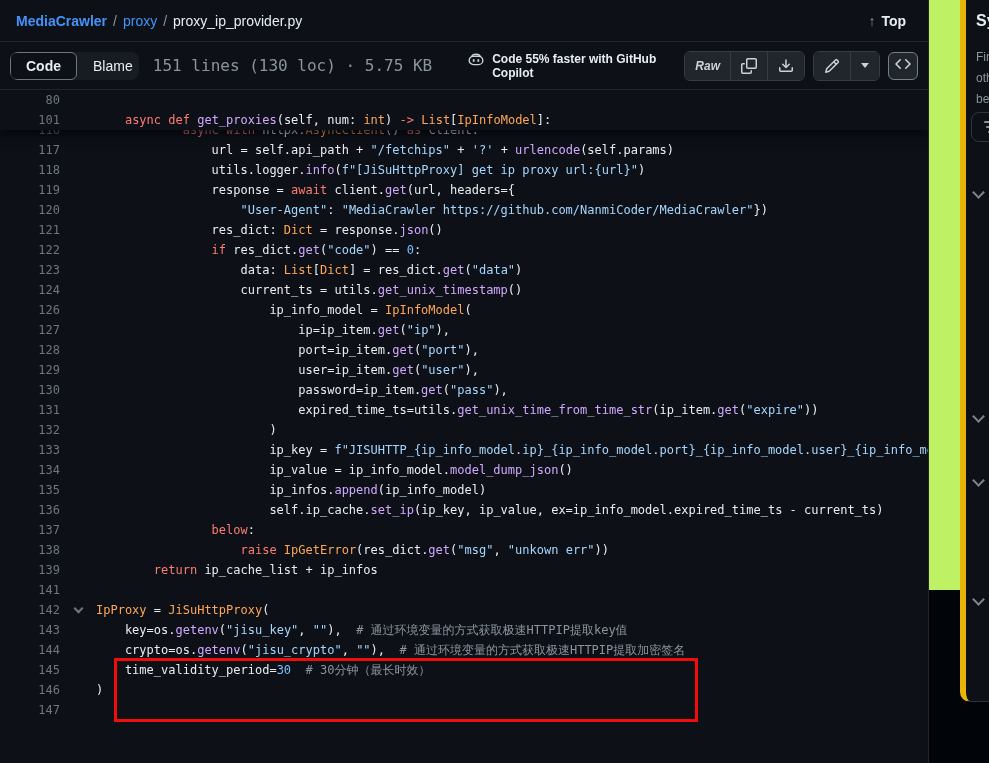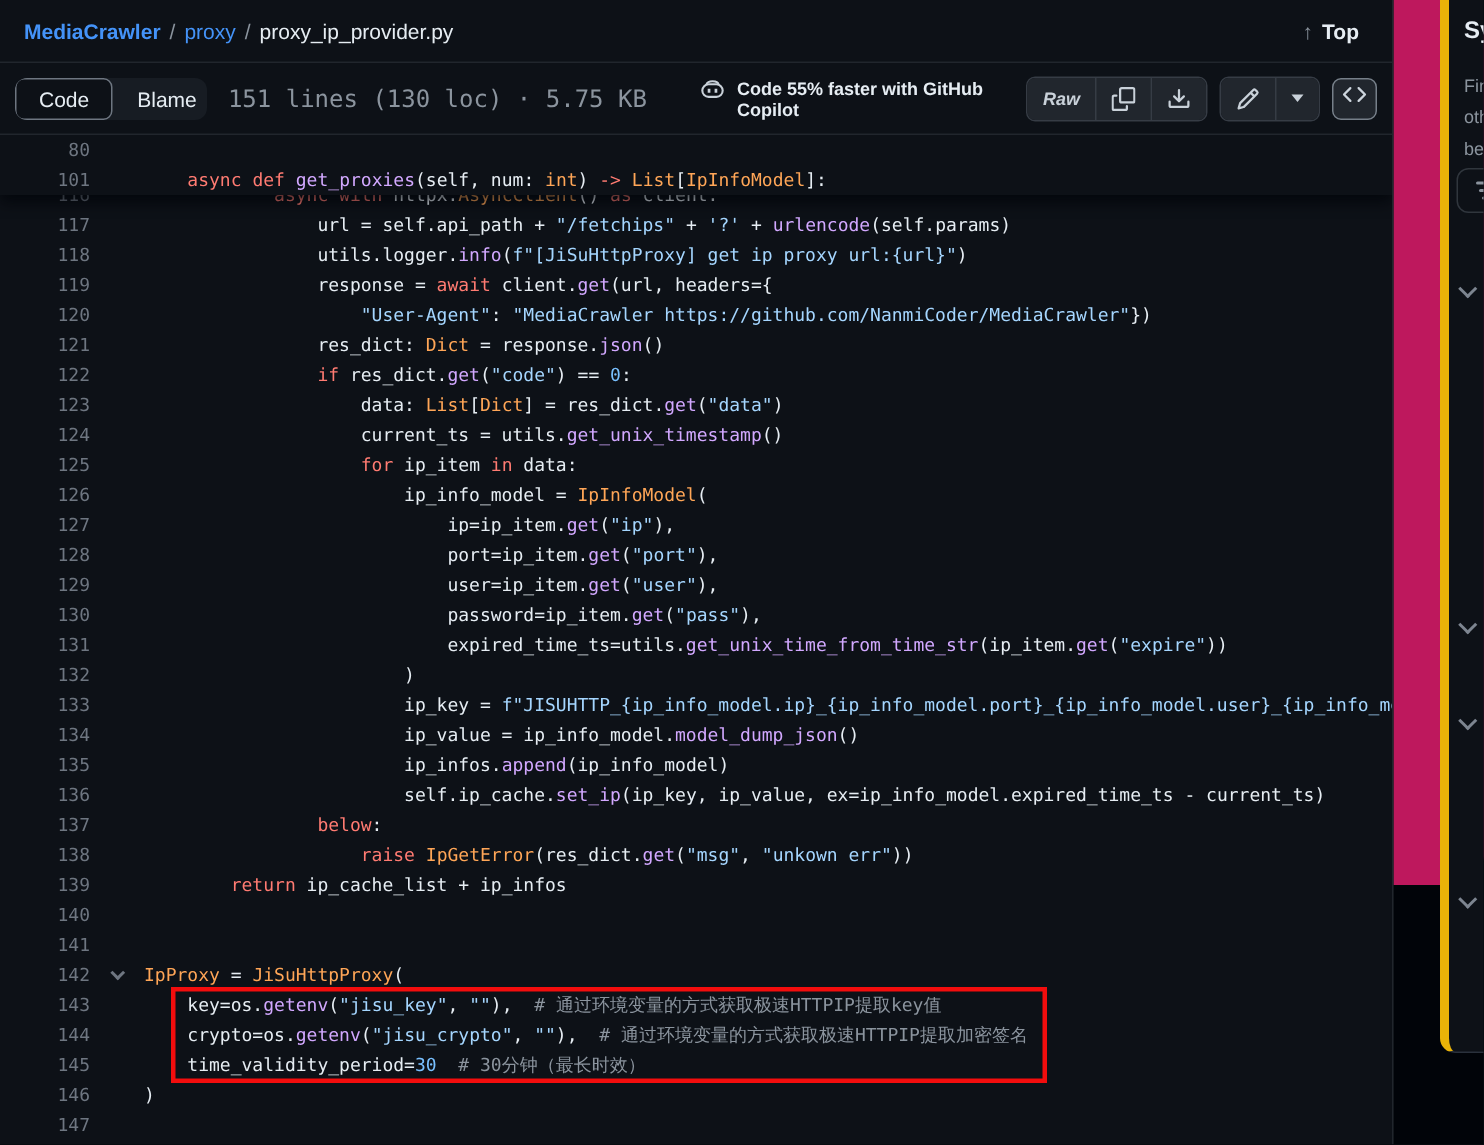--- a/index.html
+++ b/index.html
@@ -1,19 +1,19 @@
 <!DOCTYPE html>
 <html><head>
 <meta charset="utf-8">
 <style>
   * { margin:0; padding:0; box-sizing:border-box; }
   html,body { width:989px; height:763px; overflow:hidden; }
   body { font-family:"Liberation Sans","DejaVu Sans",sans-serif; background:#010409; color:#e6edf3; }
 
-  .app { position:relative; width:989px; height:590px; background:#be185d;border-radius:19px; }
+  .app { position:relative; width:989px; height:590px; background:#bef264;border-radius:19px; }
 
   
   .left-col { position:absolute; left:0; top:0; width:929px; height:763px;
               background:#0d1117; border-right:1px solid #21262d; display:flex; flex-direction:column; }
 
   .crumb-bar { height:42px; flex:0 0 42px; display:flex; align-items:center;
                padding:0 16px; border-bottom:1px solid #21262d; background:#0d1117; }
   .crumb { font-size:14px; display:flex; align-items:center; gap:6px; white-space:nowrap; }
   .crumb a { color:#4493f8; text-decoration:none; cursor:pointer; }
   .crumb .repo { font-weight:700; }
@@ -21,21 +21,21 @@
   .crumb .file { color:#e6edf3; font-weight:400; }
   .top-btn { margin-left:auto; display:flex; align-items:center; gap:6px; cursor:pointer;
              font-size:14px; font-weight:600; color:#e6edf3; padding:4px 6px; border-radius:6px; }
   .top-btn .arrow { color:#8b949e; font-size:14px; }
 
   
   .toolbar { height:48px; flex:0 0 48px; display:flex; align-items:center;
              padding:0 10px; border-bottom:1px solid #21262d; background:#0d1117; }
   .seg { display:flex; background:#171c23; border-radius:8px; overflow:hidden; }
   .seg .tab { font-size:14px; padding:5px 15px; color:#e6edf3; cursor:pointer; border:1px solid transparent; border-radius:6px; }
-  .seg .tab.active { background:#0d1117; border-color:#6e7681; font-weight:400; }
+  .seg .tab.active { background:#0d1117; border-color:#6e7681; font-weight:700; }
   .meta { margin-left:14px; font-family:"DejaVu Sans Mono","Liberation Mono",monospace;
           font-size:16px; color:#8b949e; white-space:nowrap; }
   .copilot { margin-left:36px; display:flex; align-items:flex-start; gap:8px;
              font-size:12px; font-weight:700; color:#e6edf3; cursor:pointer; }
   .copilot svg { color:#c9d1d9; }
 
   .tb-right { margin-left:auto; display:flex; align-items:center; gap:8px;font-style:italic; }
   .btn-group { display:flex; border:1px solid #363c45; border-radius:6px; overflow:hidden; }
   .btn-seg { background:#21262d; color:#c9d1d9; display:flex; align-items:center; justify-content:center;
              padding:0 10px; height:28px; font-size:12px; font-weight:600; cursor:pointer; }
@@ -184,36 +184,34 @@
       <div class="code-rows" id="code-rows">
           <div class="row"><span class="ln">116</span><span class="gut"></span><pre class="src"><span class="tk-d">            </span><span class="tk-k">async</span><span class="tk-d"> </span><span class="tk-k">with</span><span class="tk-d"> httpx.</span><span class="tk-t">AsyncClient</span><span class="tk-d">() </span><span class="tk-k">as</span><span class="tk-d"> client:</span></pre></div>
           <div class="row"><span class="ln">117</span><span class="gut"></span><pre class="src"><span class="tk-d">                url = self.api_path + </span><span class="tk-s">"/fetchips"</span><span class="tk-d"> + </span><span class="tk-s">'?'</span><span class="tk-d"> + </span><span class="tk-f">urlencode</span><span class="tk-d">(self.params)</span></pre></div>
           <div class="row"><span class="ln">118</span><span class="gut"></span><pre class="src"><span class="tk-d">                utils.logger.</span><span class="tk-f">info</span><span class="tk-d">(</span><span class="tk-s">f"[JiSuHttpProxy] get ip proxy url:{url}"</span><span class="tk-d">)</span></pre></div>
           <div class="row"><span class="ln">119</span><span class="gut"></span><pre class="src"><span class="tk-d">                response = </span><span class="tk-k">await</span><span class="tk-d"> client.</span><span class="tk-f">get</span><span class="tk-d">(url, headers={</span></pre></div>
           <div class="row"><span class="ln">120</span><span class="gut"></span><pre class="src"><span class="tk-d">                    </span><span class="tk-s">"User-Agent"</span><span class="tk-d">: </span><span class="tk-s">"MediaCrawler https://github.com/NanmiCoder/MediaCrawler"</span><span class="tk-d">})</span></pre></div>
           <div class="row"><span class="ln">121</span><span class="gut"></span><pre class="src"><span class="tk-d">                res_dict: </span><span class="tk-t">Dict</span><span class="tk-d"> = response.</span><span class="tk-f">json</span><span class="tk-d">()</span></pre></div>
           <div class="row"><span class="ln">122</span><span class="gut"></span><pre class="src"><span class="tk-d">                </span><span class="tk-k">if</span><span class="tk-d"> res_dict.</span><span class="tk-f">get</span><span class="tk-d">(</span><span class="tk-s">"code"</span><span class="tk-d">) == </span><span class="tk-n">0</span><span class="tk-d">:</span></pre></div>
           <div class="row"><span class="ln">123</span><span class="gut"></span><pre class="src"><span class="tk-d">                    data: </span><span class="tk-t">List</span><span class="tk-d">[</span><span class="tk-t">Dict</span><span class="tk-d">] = res_dict.</span><span class="tk-f">get</span><span class="tk-d">(</span><span class="tk-s">"data"</span><span class="tk-d">)</span></pre></div>
           <div class="row"><span class="ln">124</span><span class="gut"></span><pre class="src"><span class="tk-d">                    current_ts = utils.</span><span class="tk-f">get_unix_timestamp</span><span class="tk-d">()</span></pre></div>
-          <div class="row"><span class="ln">125</span><span class="gut"></span><pre class="src"><span class="tk-d">                    </span><span class="tk-k">for</span><span class="tk-d"> ip_item </span><span class="tk-k">in</span><span class="tk-d"> data:</span></pre></div>
           <div class="row"><span class="ln">126</span><span class="gut"></span><pre class="src"><span class="tk-d">                        ip_info_model = </span><span class="tk-t">IpInfoModel</span><span class="tk-d">(</span></pre></div>
           <div class="row"><span class="ln">127</span><span class="gut"></span><pre class="src"><span class="tk-d">                            ip=ip_item.</span><span class="tk-f">get</span><span class="tk-d">(</span><span class="tk-s">"ip"</span><span class="tk-d">),</span></pre></div>
           <div class="row"><span class="ln">128</span><span class="gut"></span><pre class="src"><span class="tk-d">                            port=ip_item.</span><span class="tk-f">get</span><span class="tk-d">(</span><span class="tk-s">"port"</span><span class="tk-d">),</span></pre></div>
           <div class="row"><span class="ln">129</span><span class="gut"></span><pre class="src"><span class="tk-d">                            user=ip_item.</span><span class="tk-f">get</span><span class="tk-d">(</span><span class="tk-s">"user"</span><span class="tk-d">),</span></pre></div>
           <div class="row"><span class="ln">130</span><span class="gut"></span><pre class="src"><span class="tk-d">                            password=ip_item.</span><span class="tk-f">get</span><span class="tk-d">(</span><span class="tk-s">"pass"</span><span class="tk-d">),</span></pre></div>
           <div class="row"><span class="ln">131</span><span class="gut"></span><pre class="src"><span class="tk-d">                            expired_time_ts=utils.</span><span class="tk-f">get_unix_time_from_time_str</span><span class="tk-d">(ip_item.</span><span class="tk-f">get</span><span class="tk-d">(</span><span class="tk-s">"expire"</span><span class="tk-d">))</span></pre></div>
           <div class="row"><span class="ln">132</span><span class="gut"></span><pre class="src"><span class="tk-d">                        )</span></pre></div>
           <div class="row"><span class="ln">133</span><span class="gut"></span><pre class="src"><span class="tk-d">                        ip_key = </span><span class="tk-s">f"JISUHTTP_{ip_info_model.ip}_{ip_info_model.port}_{ip_info_model.user}_{ip_info_model.password}"</span></pre></div>
           <div class="row"><span class="ln">134</span><span class="gut"></span><pre class="src"><span class="tk-d">                        ip_value = ip_info_model.</span><span class="tk-f">model_dump_json</span><span class="tk-d">()</span></pre></div>
           <div class="row"><span class="ln">135</span><span class="gut"></span><pre class="src"><span class="tk-d">                        ip_infos.</span><span class="tk-f">append</span><span class="tk-d">(ip_info_model)</span></pre></div>
           <div class="row"><span class="ln">136</span><span class="gut"></span><pre class="src"><span class="tk-d">                        self.ip_cache.</span><span class="tk-f">set_ip</span><span class="tk-d">(ip_key, ip_value, ex=ip_info_model.expired_time_ts - current_ts)</span></pre></div>
           <div class="row"><span class="ln">137</span><span class="gut"></span><pre class="src"><span class="tk-d">                </span><span class="tk-k">below</span><span class="tk-d">:</span></pre></div>
           <div class="row"><span class="ln">138</span><span class="gut"></span><pre class="src"><span class="tk-d">                    </span><span class="tk-k">raise</span><span class="tk-d"> </span><span class="tk-t">IpGetError</span><span class="tk-d">(res_dict.</span><span class="tk-f">get</span><span class="tk-d">(</span><span class="tk-s">"msg"</span><span class="tk-d">, </span><span class="tk-s">"unkown err"</span><span class="tk-d">))</span></pre></div>
           <div class="row"><span class="ln">139</span><span class="gut"></span><pre class="src"><span class="tk-d">        </span><span class="tk-k">return</span><span class="tk-d"> ip_cache_list + ip_infos</span></pre></div>
-          <div class="row"><span class="ln">140</span><span class="gut"></span><pre class="src"></pre></div>
           <div class="row"><span class="ln">141</span><span class="gut"></span><pre class="src"></pre></div>
           <div class="row"><span class="ln">142</span><span class="gut"><span class="chev-icon"></span></span><pre class="src"><span class="tk-t">IpProxy</span><span class="tk-d"> = </span><span class="tk-t">JiSuHttpProxy</span><span class="tk-d">(</span></pre></div>
           <div class="row"><span class="ln">143</span><span class="gut"></span><pre class="src"><span class="tk-d">    key=os.</span><span class="tk-f">getenv</span><span class="tk-d">(</span><span class="tk-s">"jisu_key"</span><span class="tk-d">, </span><span class="tk-s">""</span><span class="tk-d">),  </span><span class="tk-c"># 通过环境变量的方式获取极速HTTPIP提取key值</span></pre></div>
           <div class="row"><span class="ln">144</span><span class="gut"></span><pre class="src"><span class="tk-d">    crypto=os.</span><span class="tk-f">getenv</span><span class="tk-d">(</span><span class="tk-s">"jisu_crypto"</span><span class="tk-d">, </span><span class="tk-s">""</span><span class="tk-d">),  </span><span class="tk-c"># 通过环境变量的方式获取极速HTTPIP提取加密签名</span></pre></div>
           <div class="row"><span class="ln">145</span><span class="gut"></span><pre class="src"><span class="tk-d">    time_validity_period=</span><span class="tk-n">30</span><span class="tk-d">  </span><span class="tk-c"># 30分钟（最长时效）</span></pre></div>
           <div class="row"><span class="ln">146</span><span class="gut"></span><pre class="src"><span class="tk-d">)</span></pre></div>
           <div class="row"><span class="ln">147</span><span class="gut"></span><pre class="src"></pre></div>
         </div>
       <div class="red-box" style="border-color: rgb(242, 13, 13);"></div>
     </div>

